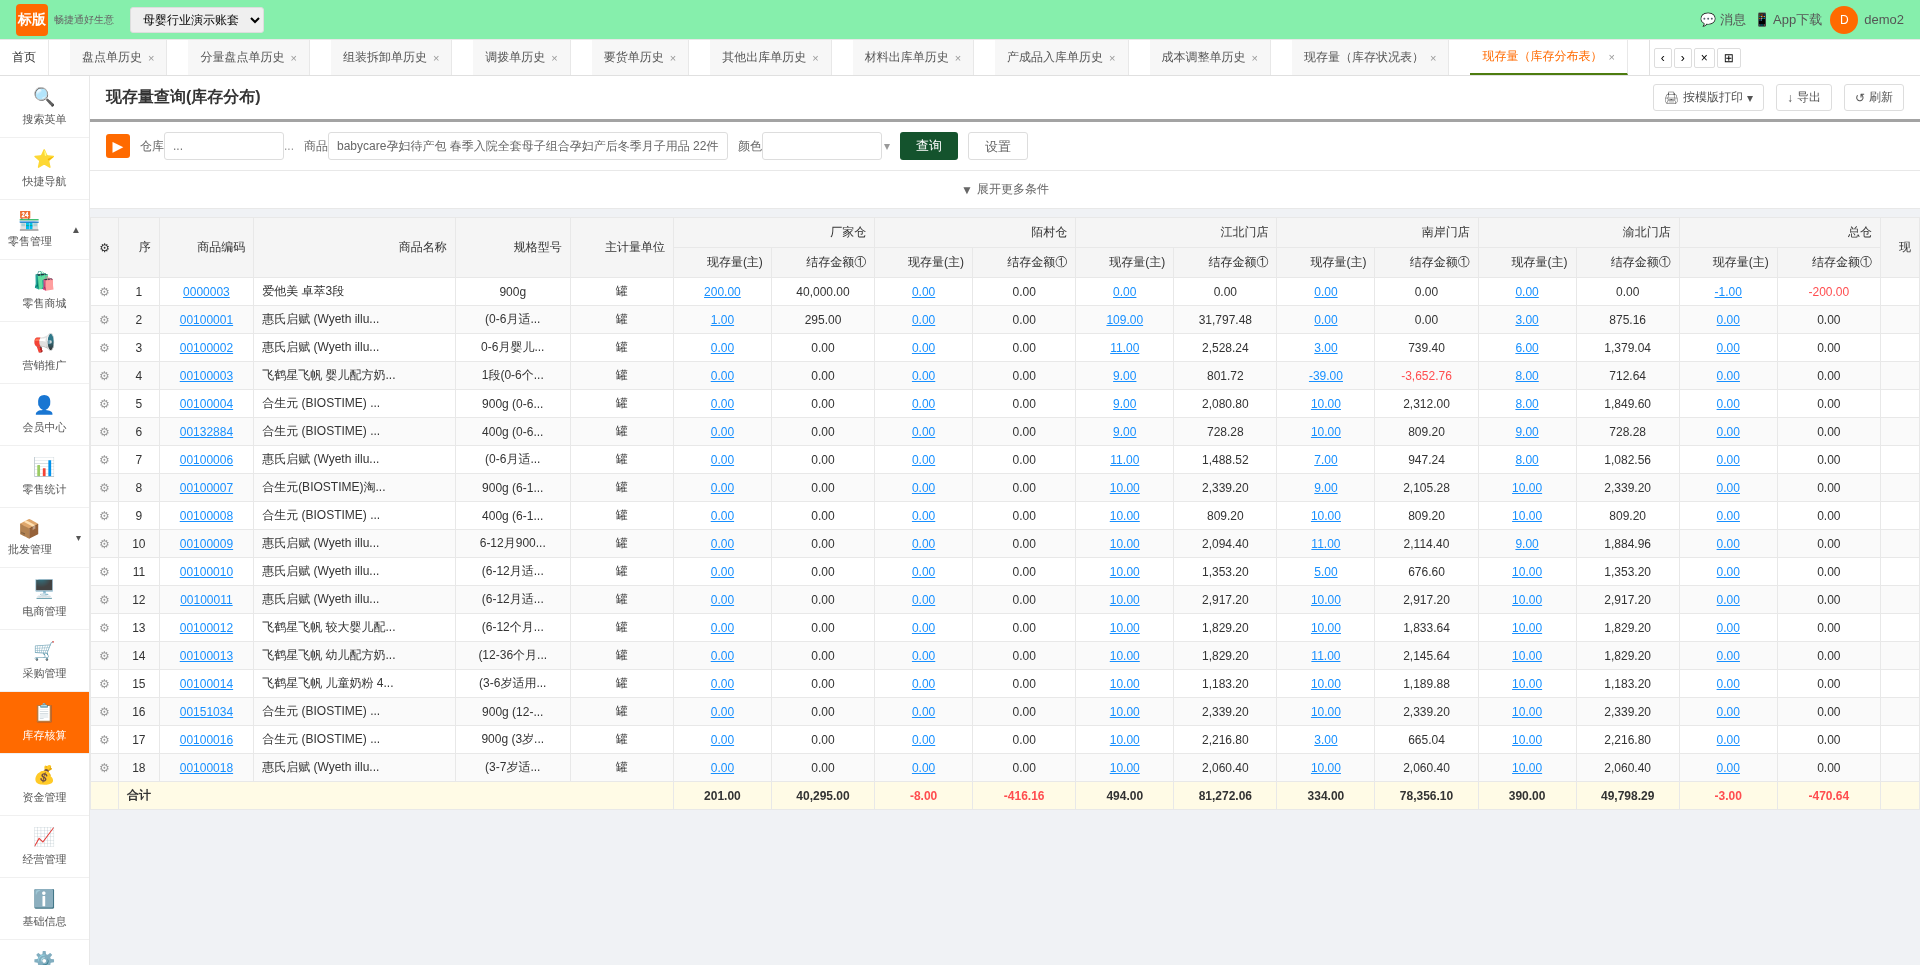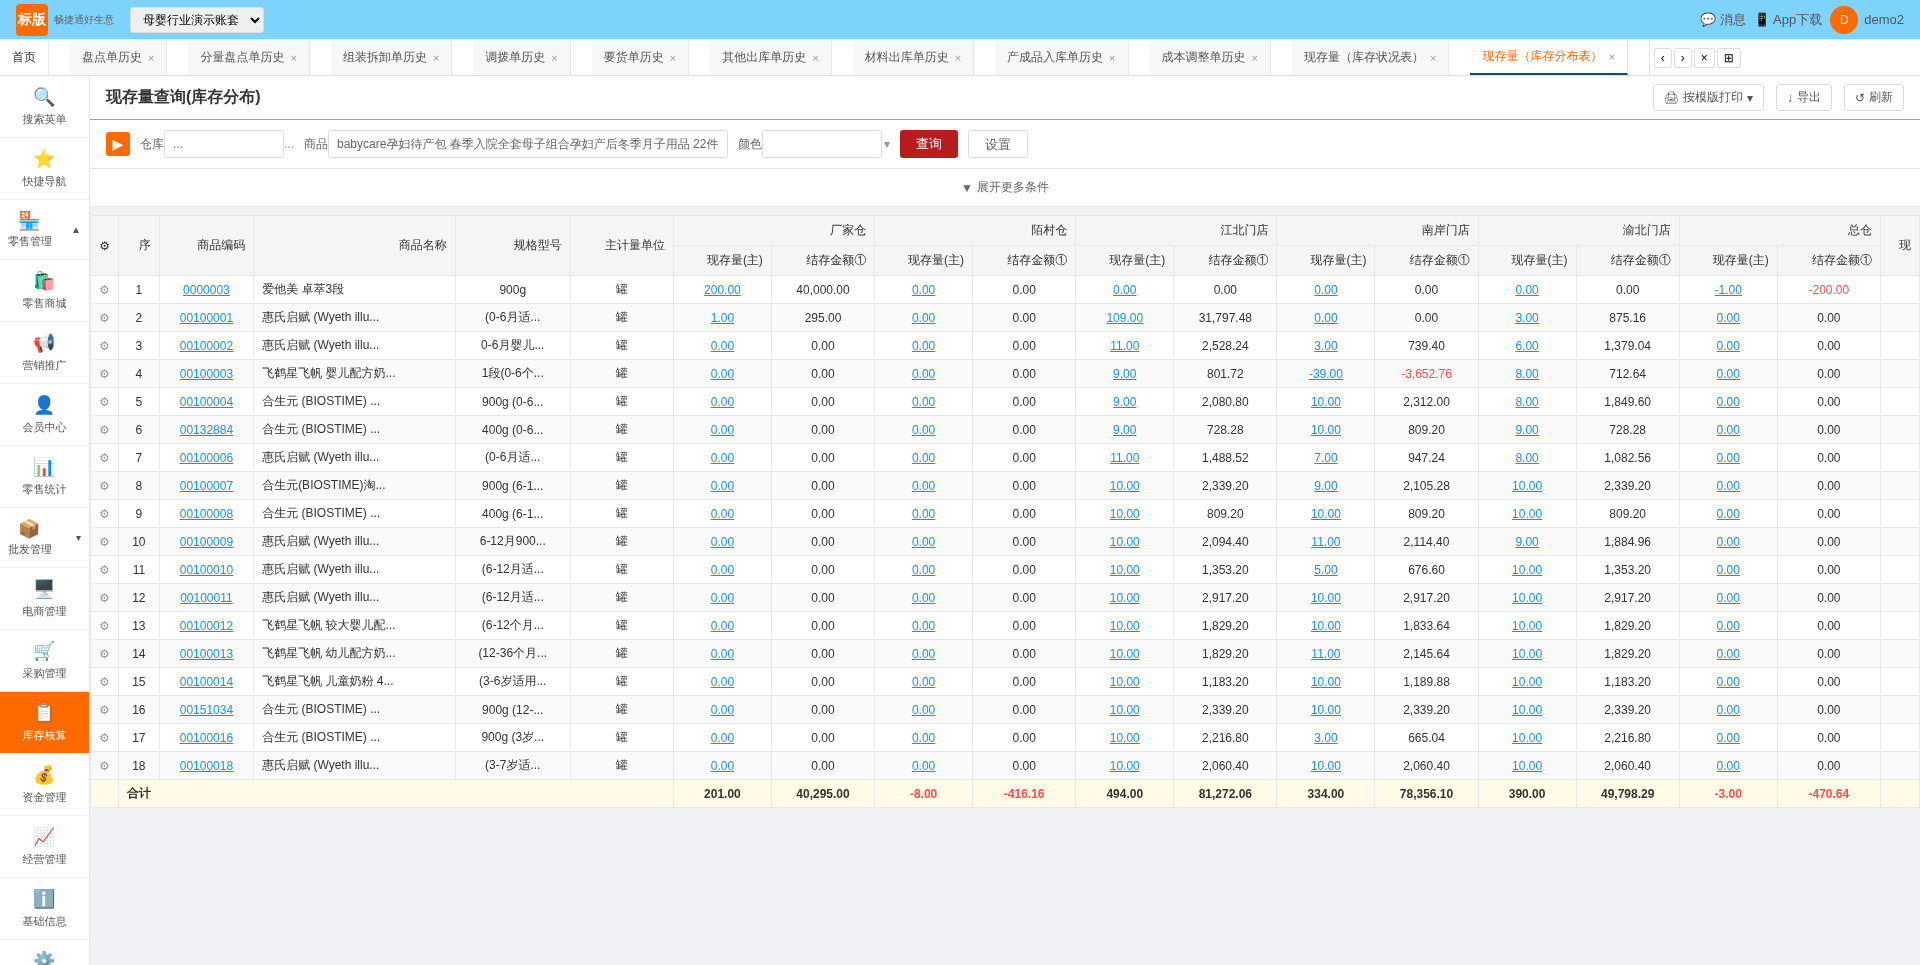--- a/index.html
+++ b/index.html
@@ -1,21 +1,21 @@
 <!DOCTYPE html>
 <html><head>
   <meta charset="utf-8">
   <style>
     * { box-sizing: border-box; margin: 0; padding: 0; }
     body { font-family: 'Microsoft YaHei', Arial, sans-serif; font-size: 12px; background: #f5f5f5; color: #333; overflow: hidden; }
 
     
     .top-bar {
       height: 40px;
-      background: #7dd3fc;
+      background: #86efac;
       display: flex;
       align-items: center;
       justify-content: space-between;
       padding: 0 16px;
       border-bottom: 1px solid #e8e8e8;
     }
     .top-bar-left { display: flex; align-items: center; gap: 8px; }
     .logo-area { display: flex; align-items: center; gap: 6px; }
     .logo-icon { width: 32px; height: 32px; background: #ff6a00; border-radius: 4px; display: flex; align-items: center; justify-content: center; color: #fff; font-size: 14px; font-weight: bold; }
     .logo-text { font-size: 10px; color: #666; }
@@ -41,21 +41,21 @@
       color: #555;
       border-right: 1px solid #e8e8e8;
       cursor: pointer;
       white-space: nowrap;
       gap: 4px;
       background: #f7f7f7;
     }
     .tab-item.active {
       background: #fff;
       color: #ff6a00;
-      border-bottom: 2px solid #0c4a6e;
+      border-bottom: 2px solid #4d7c0f;
       font-weight: 500;
     }
     .tab-item.home-tab { background: #fff; color: #333; font-weight: 500; }
     .tab-close { color: #999; font-size: 11px; cursor: pointer; margin-left: 2px; }
     .tabs-nav { display: flex; align-items: center; padding: 0 4px; gap: 2px; background: #fff; border-left: 1px solid #e0e0e0; }
     .tabs-nav button { border: 1px solid #ddd; background: #fff; cursor: pointer; font-size: 12px; padding: 2px 6px; border-radius: 2px; }
 
     
     .main-layout { display: flex; height: calc(965px - 40px - 36px); }
 
@@ -87,21 +87,21 @@
     
     .content-area { flex: 1; overflow: hidden; display: flex; flex-direction: column; background: #f0f2f5; }
 
     
     .page-header {
       background: #fff;
       padding: 8px 16px;
       display: flex;
       align-items: center;
       justify-content: space-between;
-      border-bottom: 1px solid #a3a3a3;
+      border-bottom: 3px solid #a3a3a3;
     }
     .page-title { font-size: 16px; font-weight: bold; color: #333; }
     .header-actions { display: flex; align-items: center; gap: 12px; }
     .action-btn {
       display: flex; align-items: center; gap: 4px;
       padding: 4px 10px; border: 1px solid #ddd; border-radius: 3px;
       background: #fff; cursor: pointer; color: #555; font-size: 12px;
     }
 
     
@@ -122,21 +122,21 @@
     }
     .filter-select {
       border: 1px solid #ddd; border-radius: 3px; padding: 4px 8px;
       font-size: 12px; outline: none; height: 28px; min-width: 80px;
     }
     .filter-product-input {
       width: 400px; border: 1px solid #ddd; border-radius: 3px; padding: 4px 8px;
       font-size: 12px; height: 28px; color: #666;
     }
     .filter-color-input { width: 120px; border: 1px solid #ddd; border-radius: 3px; padding: 4px 8px; font-size: 12px; height: 28px; }
-    .btn-query { background: #b91c1c; color: #fff; border: none; border-radius: 3px; padding: 1px 16px; cursor: pointer; font-size: 13px; height: 28px; }
+    .btn-query { background: #14532d; color: #fff; border: none; border-radius: 3px; padding: 1px 16px; cursor: pointer; font-size: 13px; height: 28px; }
     .btn-settings { background: #fff; color: #666; border: 1px solid #ddd; border-radius: 3px; padding: 5px 16px; cursor: pointer; font-size: 13px; height: 28px; }
     .expand-more { display: flex; align-items: center; justify-content: center; gap: 4px; color: #666; cursor: pointer; font-size: 12px; padding: 4px; }
     .filter-ellipsis { color: #999; }
 
     
     .table-container {
       flex: 1;
       overflow: auto;
       padding: 8px 0 0 0;
     }

